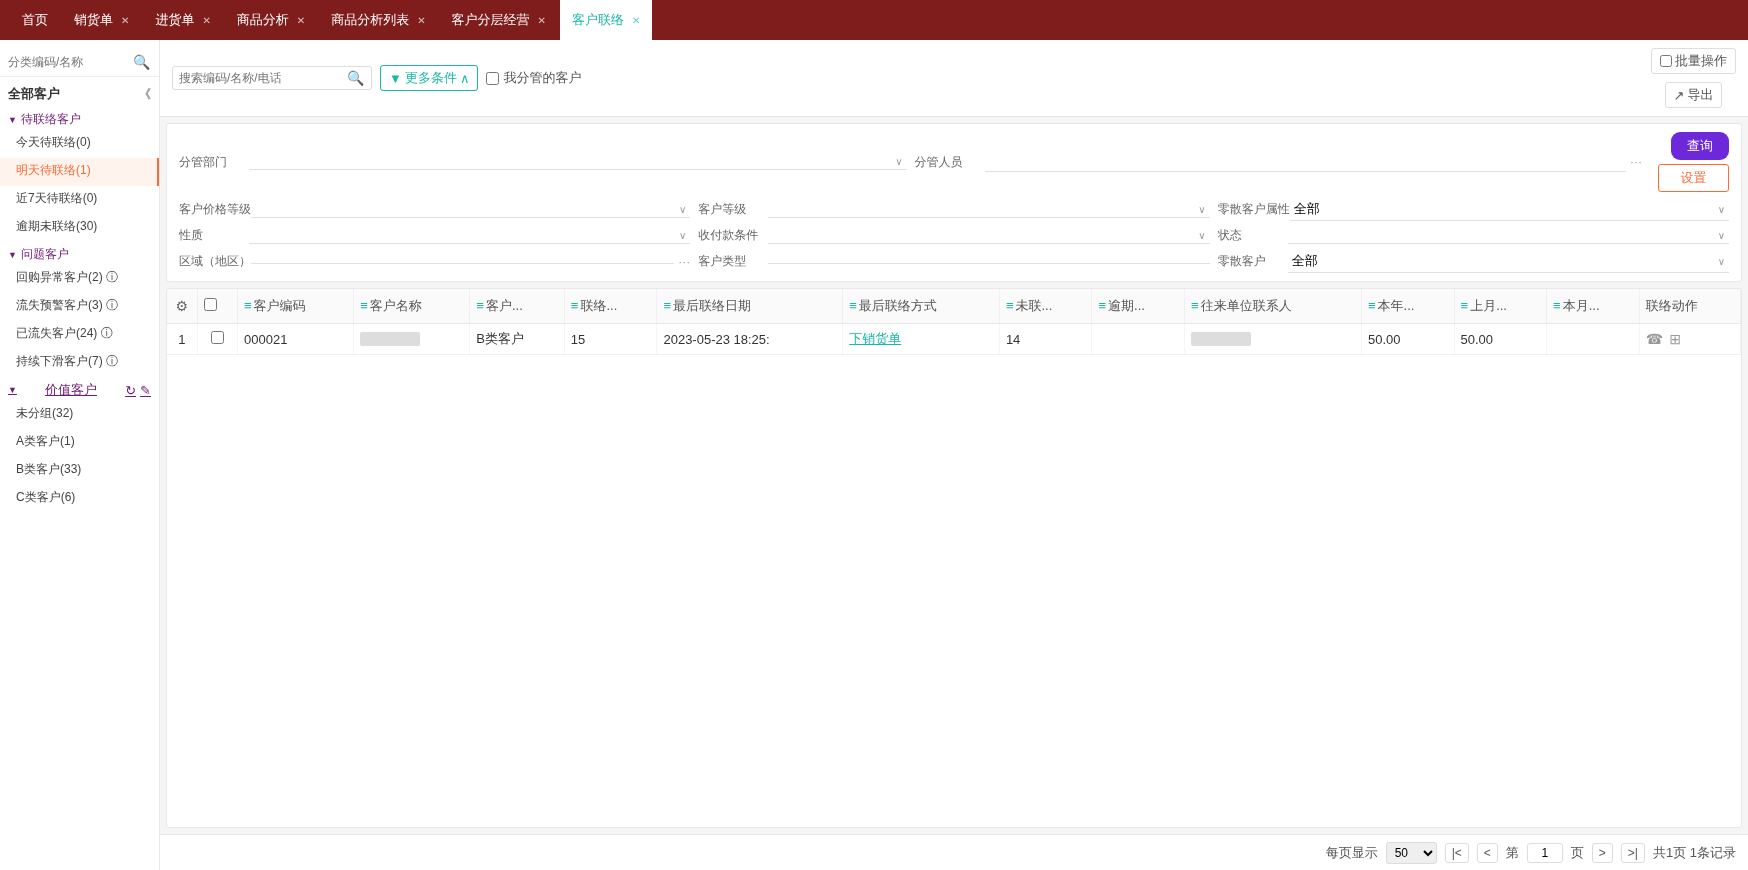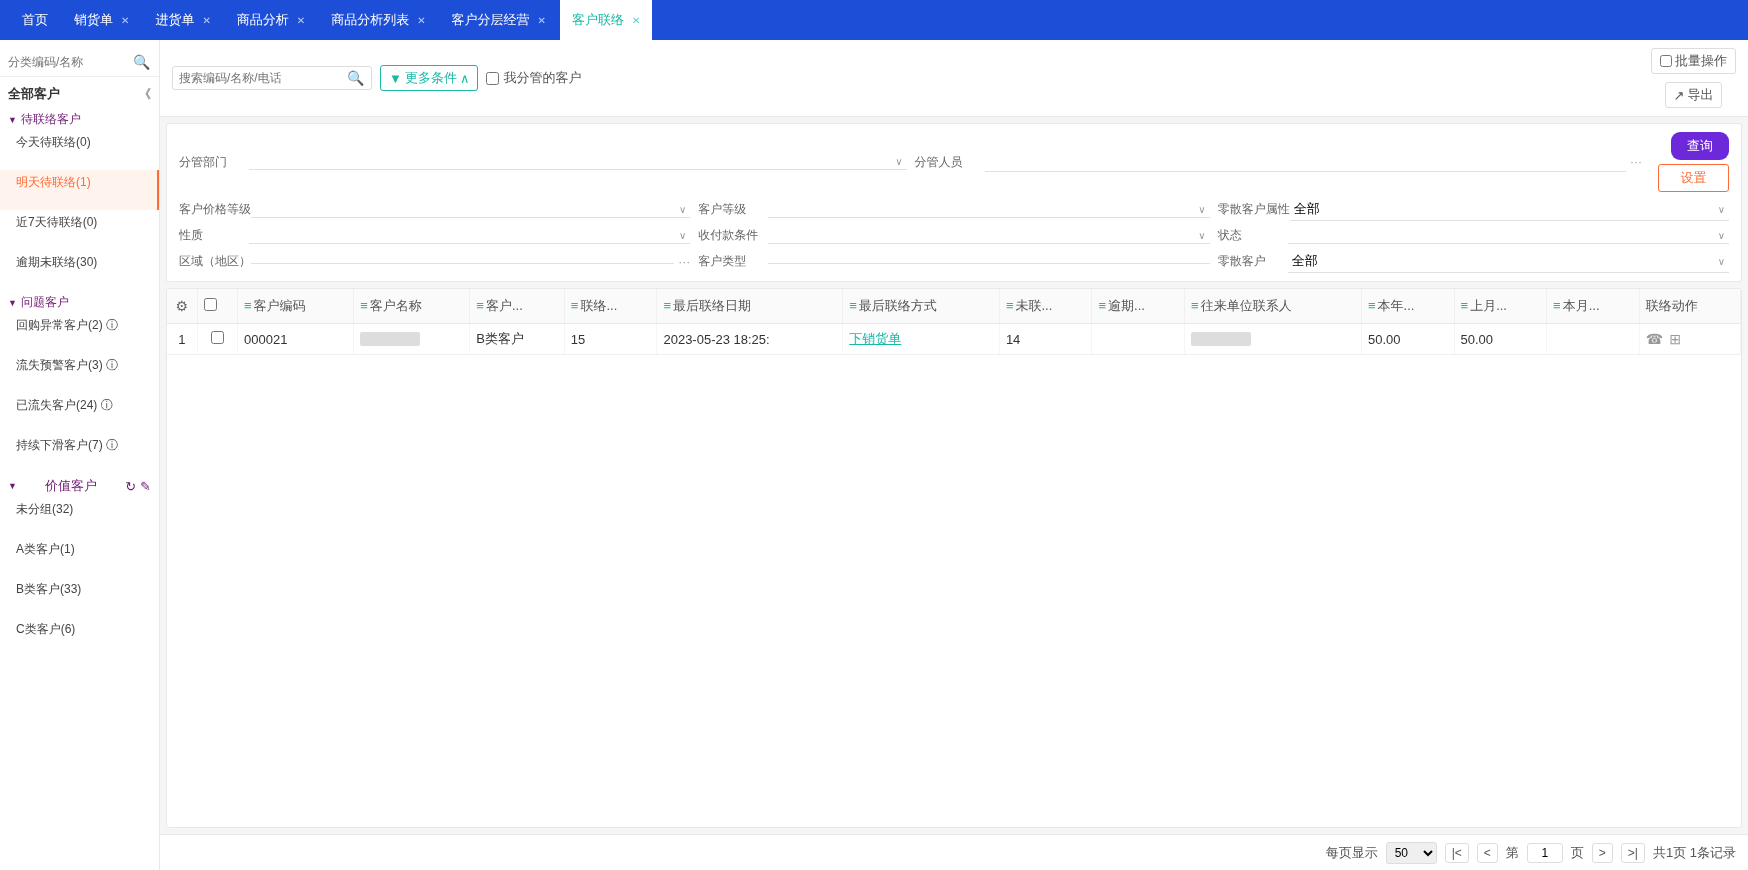--- a/index.html
+++ b/index.html
@@ -1,21 +1,21 @@
 <!DOCTYPE html>
 <html><head>
   <meta charset="utf-8">
   <style>
     * { box-sizing: border-box; margin: 0; padding: 0; font-family: 'Microsoft YaHei', Arial, sans-serif; font-size: 13px; }
     body { background: #f5f5f5; overflow: hidden; }
 
     
     .top-nav {
       height: 40px;
-      background: #1d4ed8;
+      background: #7f1d1d;
       display: flex;
       align-items: center;
       padding: 0 10px;
       gap: 2px;
     }
     .nav-item {
       color: #fff;
       padding: 0 12px;
       height: 40px;
       display: flex;
@@ -75,21 +75,21 @@
       padding: 4px 8px 2px 8px;
       font-size: 12px;
       color: #701a75;
       display: flex;
       align-items: center;
       gap: 4px;
     }
     .sidebar-group-label::before { content: '▼'; font-size: 9px; }
 
     .sidebar-item {
-      padding: 4px 8px 19px 16px;
+      padding: 4px 8px 7px 16px;
       font-size: 12px;
       color: #444;
       cursor: pointer;
       white-space: nowrap;
     }
     .sidebar-item.active { background: #fff3ee; color: #ff6b35; border-right: 2px solid #ff6b35; }
 
     
     .content-area {
       flex: 1;
@@ -388,21 +388,21 @@
     <div class="sidebar-item active">明天待联络(1)</div>
     <div class="sidebar-item">近7天待联络(0)</div>
     <div class="sidebar-item">逾期未联络(30)</div>
 
     <div class="sidebar-group-label">问题客户</div>
     <div class="sidebar-item">回购异常客户(2) ⓘ</div>
     <div class="sidebar-item">流失预警客户(3) ⓘ</div>
     <div class="sidebar-item">已流失客户(24) ⓘ</div>
     <div class="sidebar-item">持续下滑客户(7) ⓘ</div>
 
-    <div class="sidebar-group-label" style="display:flex;align-items:center;justify-content:space-between;">
+    <div class="sidebar-group-label" style="display:flex;align-items:center;justify-content:space-between;text-decoration:underline;">
       <span>价值客户</span>
       <span style="display:flex;gap:4px;font-size:11px;">
         <span>↻</span>
         <span>✎</span>
       </span>
     </div>
     <div class="sidebar-item">未分组(32)</div>
     <div class="sidebar-item">A类客户(1)</div>
     <div class="sidebar-item">B类客户(33)</div>
     <div class="sidebar-item">C类客户(6)</div>

